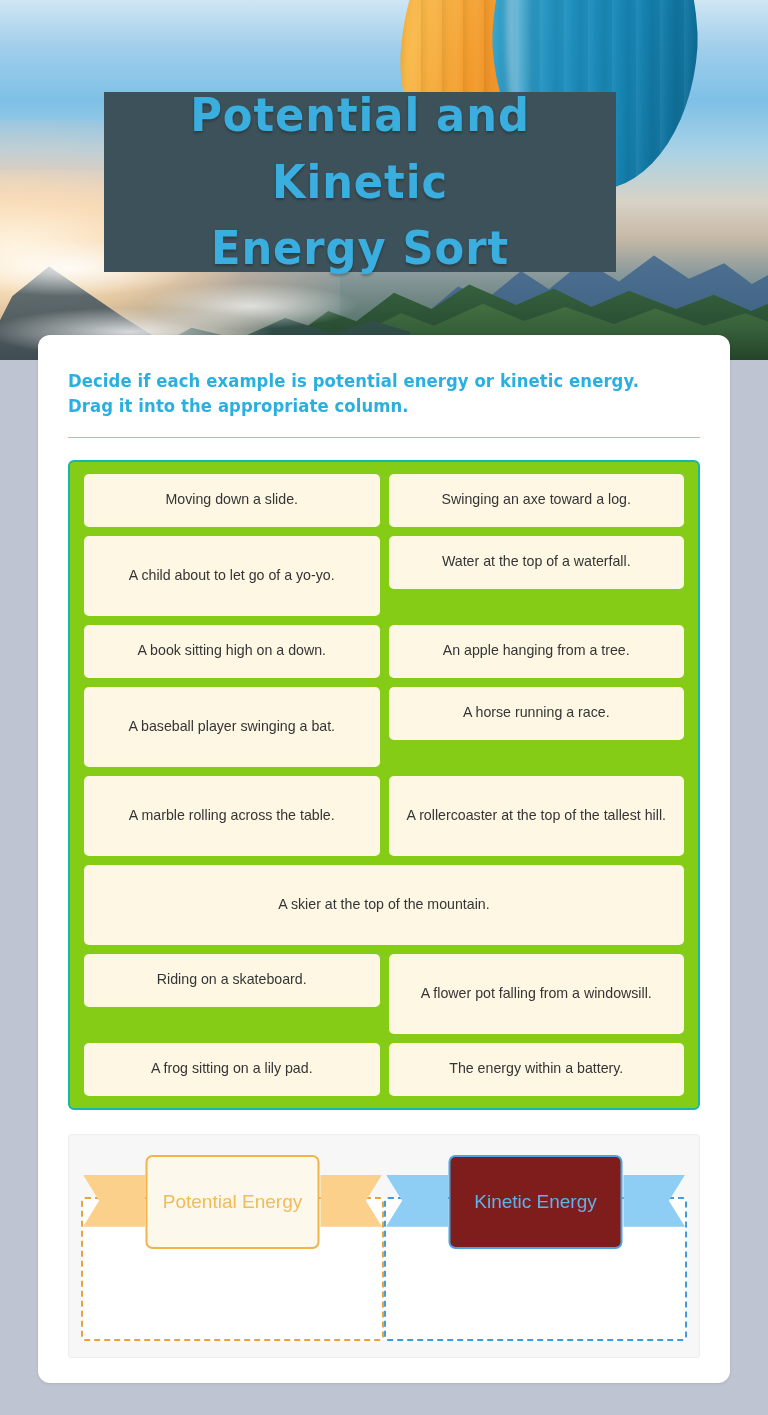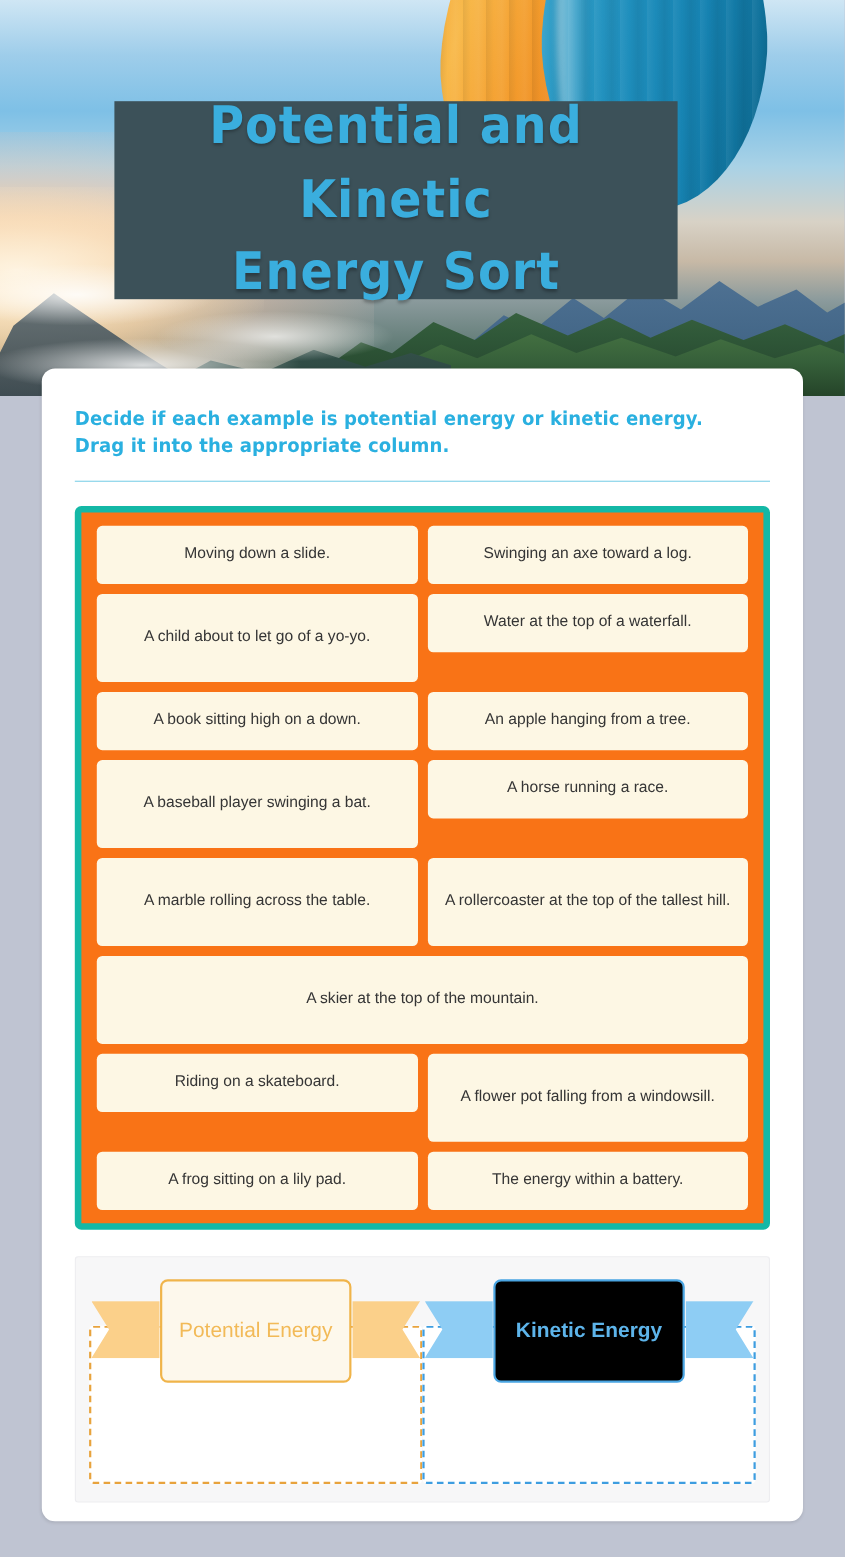--- a/index.html
+++ b/index.html
@@ -208,24 +208,24 @@
   .divider {
     margin-top: 18px;
     height: 1px;
     background: #7fd0e8;
     width: 100%;
   }
 
   
   .items-panel {
     margin-top: 22px;
-    border: 6px solid #14b8a6;
+    border: 2px solid #14b8a6;
     border-radius: 6px;
     padding: 12px 14px;
-    background: #f97316;
+    background: #84cc16;
   }
   .items-grid {
     display: flex;
     flex-wrap: wrap;
     column-gap: 9px;
     row-gap: 0;
   }
   .item-row {
     display: flex;
     width: 100%;
@@ -314,24 +314,23 @@
     display: flex;
     align-items: center;
     justify-content: center;
     text-align: center;
     color: #f2ba58;
     font-size: 19px;
     line-height: 1.45;
     z-index: 2;
   }
   .ribbon-label.kinetic {
-    background: #000000;
+    background: #7f1d1d;
     border-color: #4aa5e2;
     color: #5db4ea;
-    font-weight: bold;
   }
 </style>
 </head>
 <body>
 
 <div class="hero">
   <div class="hero-glow"></div>
   <div class="hero-glow2"></div>
   <div class="balloon balloon-orange"></div>
   <div class="balloon-orange-tip"></div>

